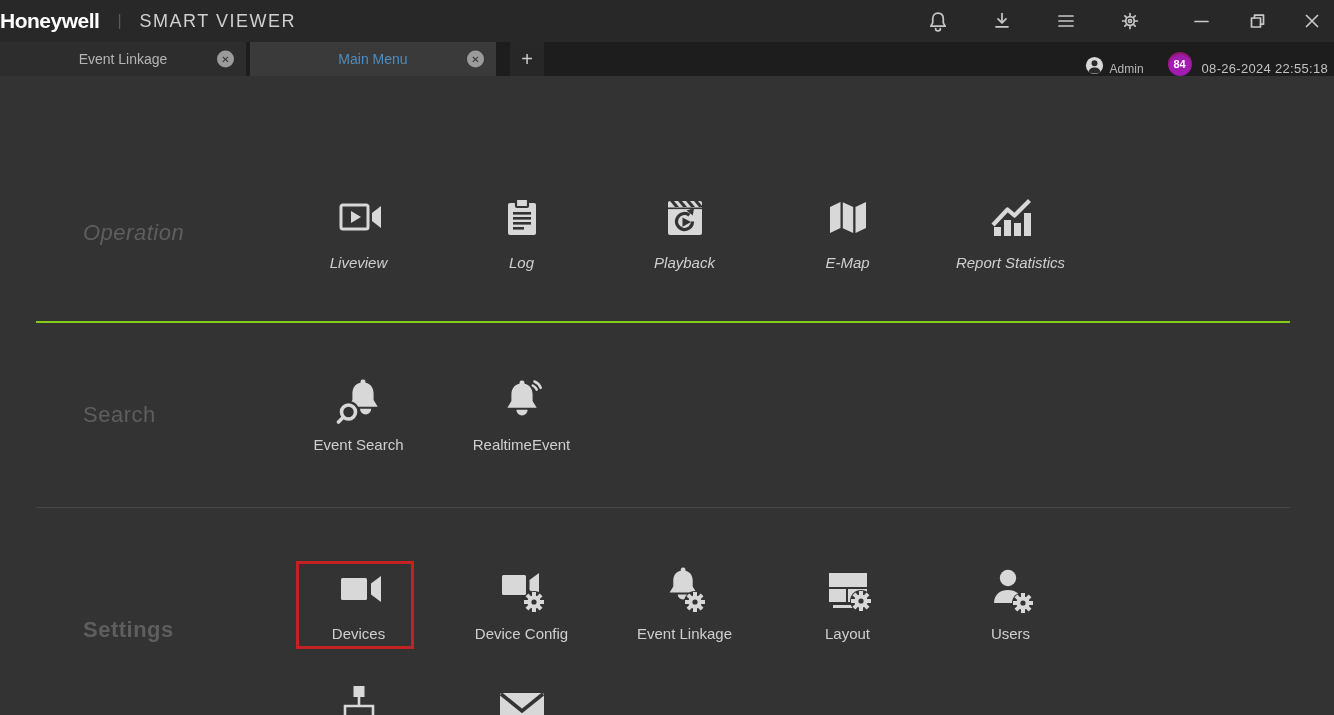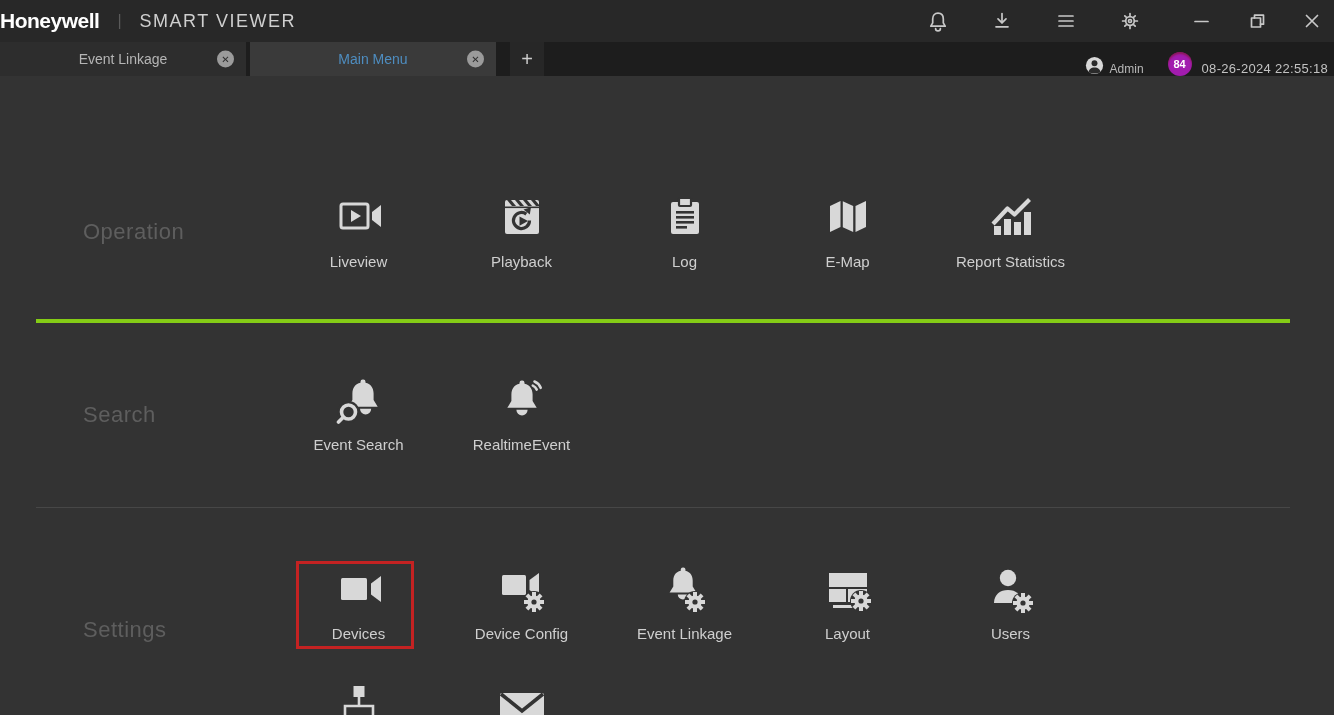--- a/index.html
+++ b/index.html
@@ -43,28 +43,28 @@
   .user-name{font-size:12px;color:#b8b8b8;}
   .alert-badge{
     margin-left:24px;width:24px;height:24px;border-radius:50%;background:#a21caf;
     color:#ffffff;font-size:11px;font-weight:bold;display:flex;align-items:center;justify-content:center;
     box-shadow:inset 0 2px 2px rgba(120,20,20,.55);cursor:pointer;
   }
   .timestamp{margin-left:10px;font-size:13px;color:#c2c2c2;letter-spacing:.3px;}
   
   .main{height:639px;background:#333333;overflow:hidden;}
   .menu-row{display:flex;margin:0 44px 0 36px;box-sizing:border-box;align-items:center;}
-  .row-operation{height:247px;border-bottom:4px solid #84cc16;padding-top:69px;}
+  .row-operation{height:247px;border-bottom:2px solid #84cc16;padding-top:69px;font-style:italic;}
   .row-search{height:185px;border-bottom:1px solid #474747;}
   .row-settings{padding-top:57px;align-items:flex-start;}
   .section-label{
     width:241px;padding-left:47px;box-sizing:border-box;
     font-size:22px;color:#5e5e5e;letter-spacing:.5px;flex:none;
   }
-  .row-settings .section-label{height:80px;display:flex;align-items:flex-end;padding-bottom:2px;box-sizing:border-box;}
+  .row-settings .section-label{height:80px;display:flex;align-items:flex-end;padding-bottom:2px;box-sizing:border-box;font-weight:bold;}
   .items{width:815px;flex:none;display:flex;flex-wrap:wrap;row-gap:42px;}
   .item{
     width:163px;display:flex;flex-direction:column;align-items:center;
     cursor:pointer;position:relative;
   }
   .item .icon{width:48px;height:48px;flex:none;}
   .item-label{margin-top:12px;font-size:15px;color:#cfcfcf;line-height:18px;white-space:nowrap;}
   .highlight{
     position:absolute;top:-4px;left:19px;right:26px;height:88px;
     border:3px solid #c42222;pointer-events:none;box-sizing:border-box;
@@ -190,49 +190,49 @@
         <svg class="icon" viewBox="0 0 48 48">
           <rect class="lstroke" x="6" y="11" width="27" height="24" rx="2" stroke-width="3"></rect>
           <path class="lit" d="M16 17 l10 6 -10 6 z"></path>
           <path class="lit" d="M46 12 v22 l-9 -7 v-8 z"></path>
         </svg>
         <div class="item-label">Liveview</div>
       </div>
 
       <div class="item">
         <svg class="icon" viewBox="0 0 48 48">
+          <rect class="lit" x="10" y="9" width="28" height="32" rx="2"></rect>
+          <rect class="lit" x="18" y="5" width="12" height="8" rx="1" stroke="#333333" stroke-width="2.2"></rect>
+          <rect class="drk" x="15" y="18" width="18" height="2.6"></rect>
+          <rect class="drk" x="15" y="23" width="18" height="2.6"></rect>
+          <rect class="drk" x="15" y="28" width="18" height="2.6"></rect>
+          <rect class="drk" x="15" y="33" width="11" height="2.6"></rect>
+        </svg>
+        <div class="item-label">Log</div>
+      </div>
+
+      <div class="item">
+        <svg class="icon" viewBox="0 0 48 48">
           <rect class="lit" x="7" y="7" width="34" height="34" rx="2"></rect>
           <g class="drk">
             <path d="M9 7 l5 6 h4 l-5 -6 z"></path>
               <path d="M17 7 l5 6 h4 l-5 -6 z"></path>
             <path d="M25 7 l5 6 h4 l-5 -6 z"></path>
               <path d="M33 7 l5 6 h4 l-5 -6 z"></path>
           </g>
           <rect class="drk" x="7" y="13.5" width="34" height="1.6"></rect>
           <path class="dstroke" d="M31.5 27.5 a8 8 0 1 1 -3.2 -6.4" stroke-width="3.2"></path>
           <path class="drk" d="M25.5 16.5 l7.5 -2.2 -1.2 7.2 z"></path>
           <path class="drk" d="M21.5 23.5 l8.5 4.6 -8.5 4.6 z"></path>
         </svg>
         <div class="item-label">Playback</div>
       </div>
 
       <div class="item">
         <svg class="icon" viewBox="0 0 48 48">
-          <rect class="lit" x="10" y="9" width="28" height="32" rx="2"></rect>
-          <rect class="lit" x="18" y="5" width="12" height="8" rx="1" stroke="#333333" stroke-width="2.2"></rect>
-          <rect class="drk" x="15" y="18" width="18" height="2.6"></rect>
-          <rect class="drk" x="15" y="23" width="18" height="2.6"></rect>
-          <rect class="drk" x="15" y="28" width="18" height="2.6"></rect>
-          <rect class="drk" x="15" y="33" width="11" height="2.6"></rect>
-        </svg>
-        <div class="item-label">Log</div>
-      </div>
-
-      <div class="item">
-        <svg class="icon" viewBox="0 0 48 48">
           <path class="lit" d="M6 13 L16.5 8 V34 L6 39 Z"></path>
           <path class="lit" d="M18.8 8.3 L29.2 13 V39 L18.8 34.3 Z"></path>
           <path class="lit" d="M31.5 13 L42 8 V34 L31.5 39 Z"></path>
         </svg>
         <div class="item-label">E-Map</div>
       </div>
 
       <div class="item">
         <svg class="icon" viewBox="0 0 48 48">
           <rect class="lit" x="7" y="33" width="7" height="9"></rect>

